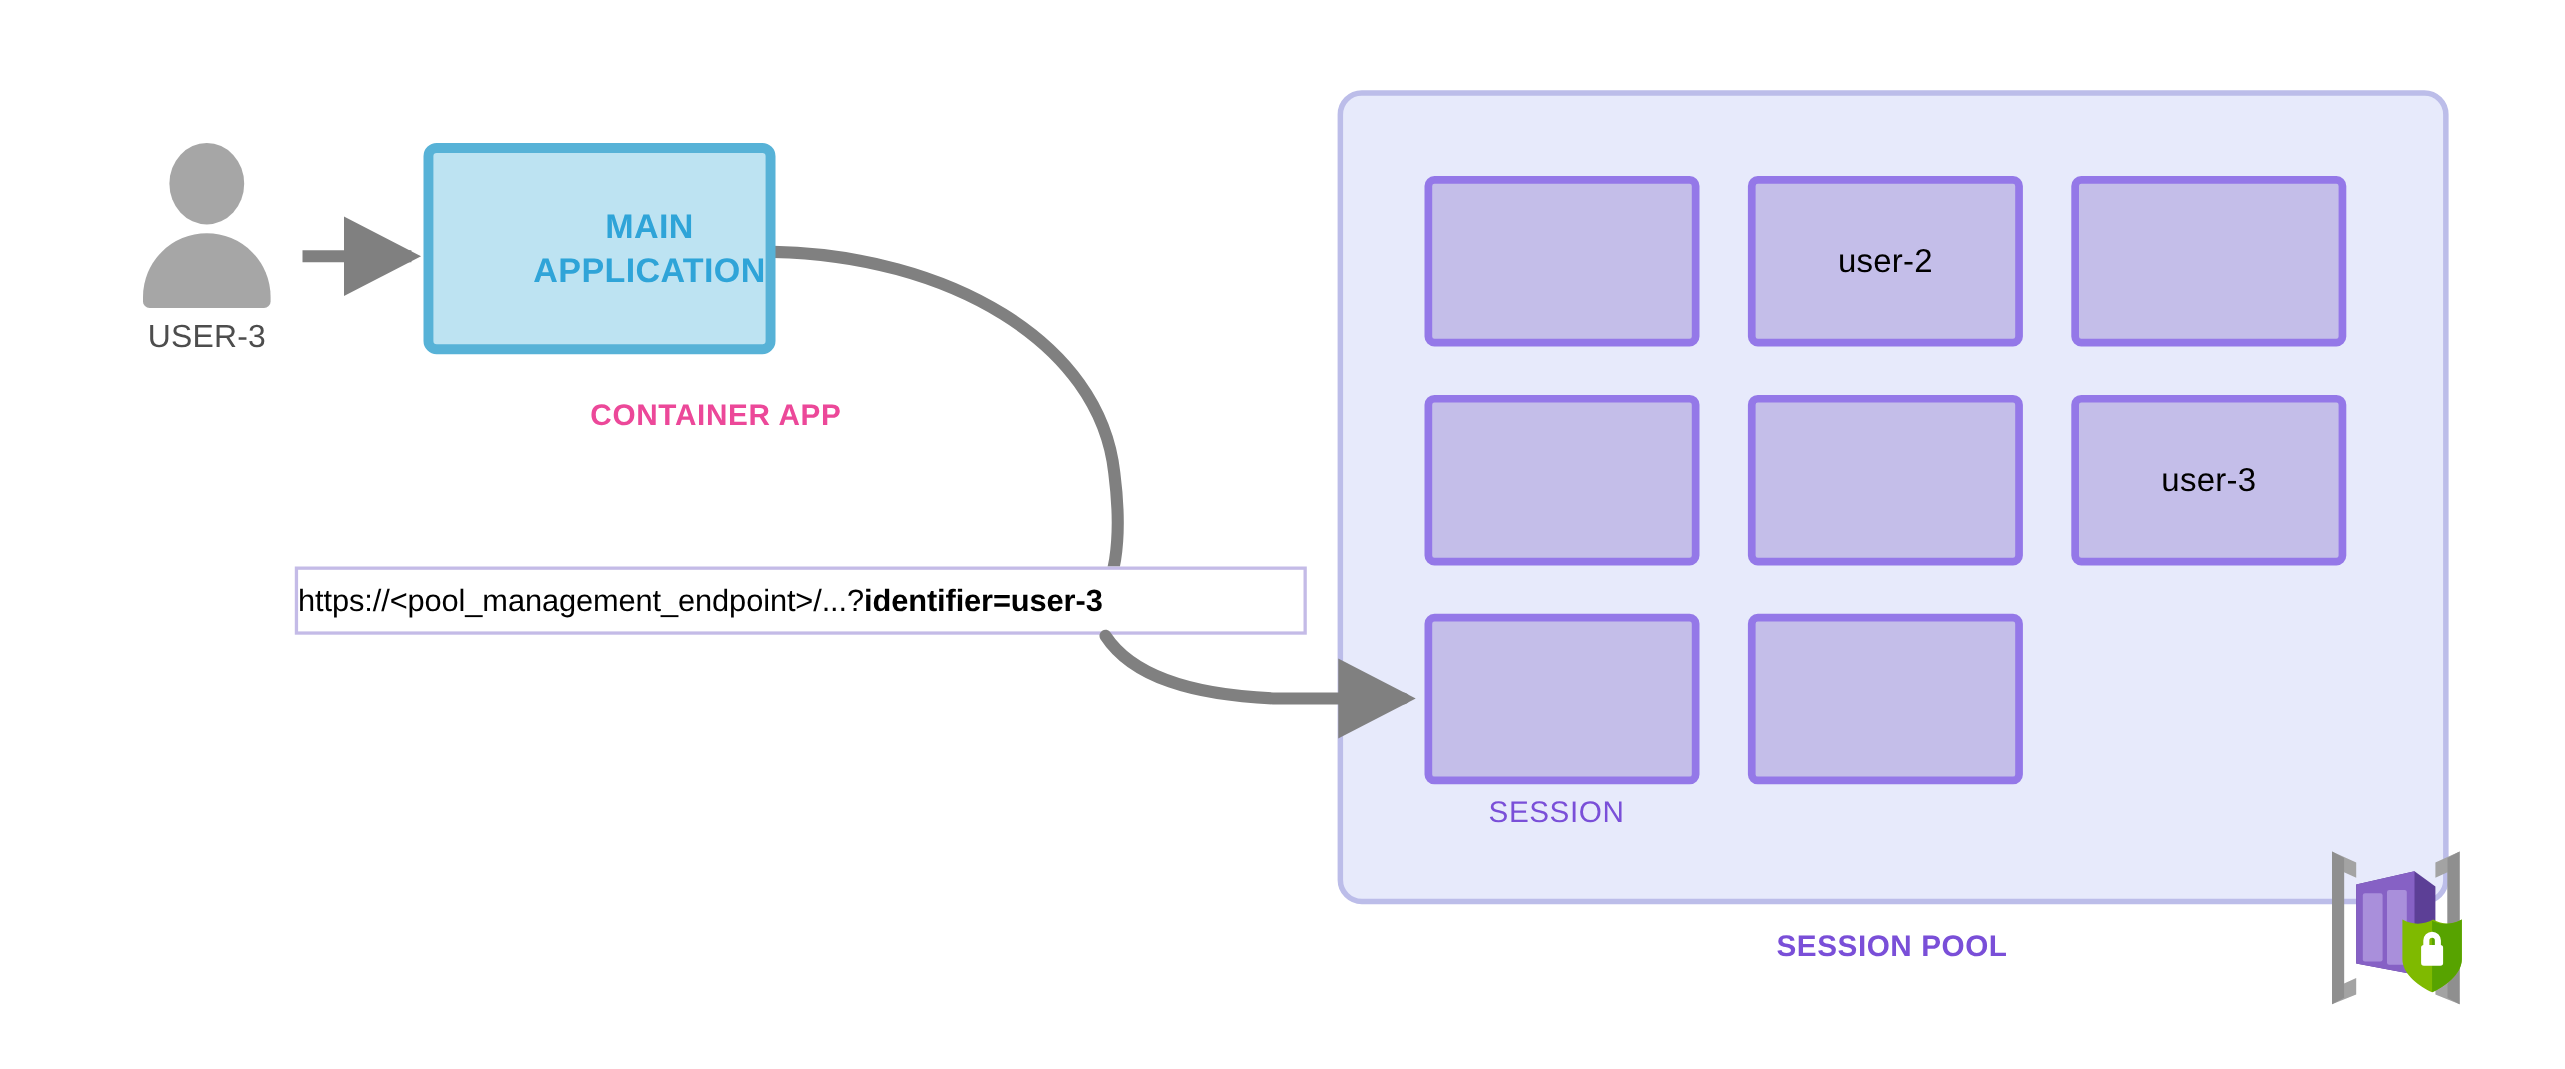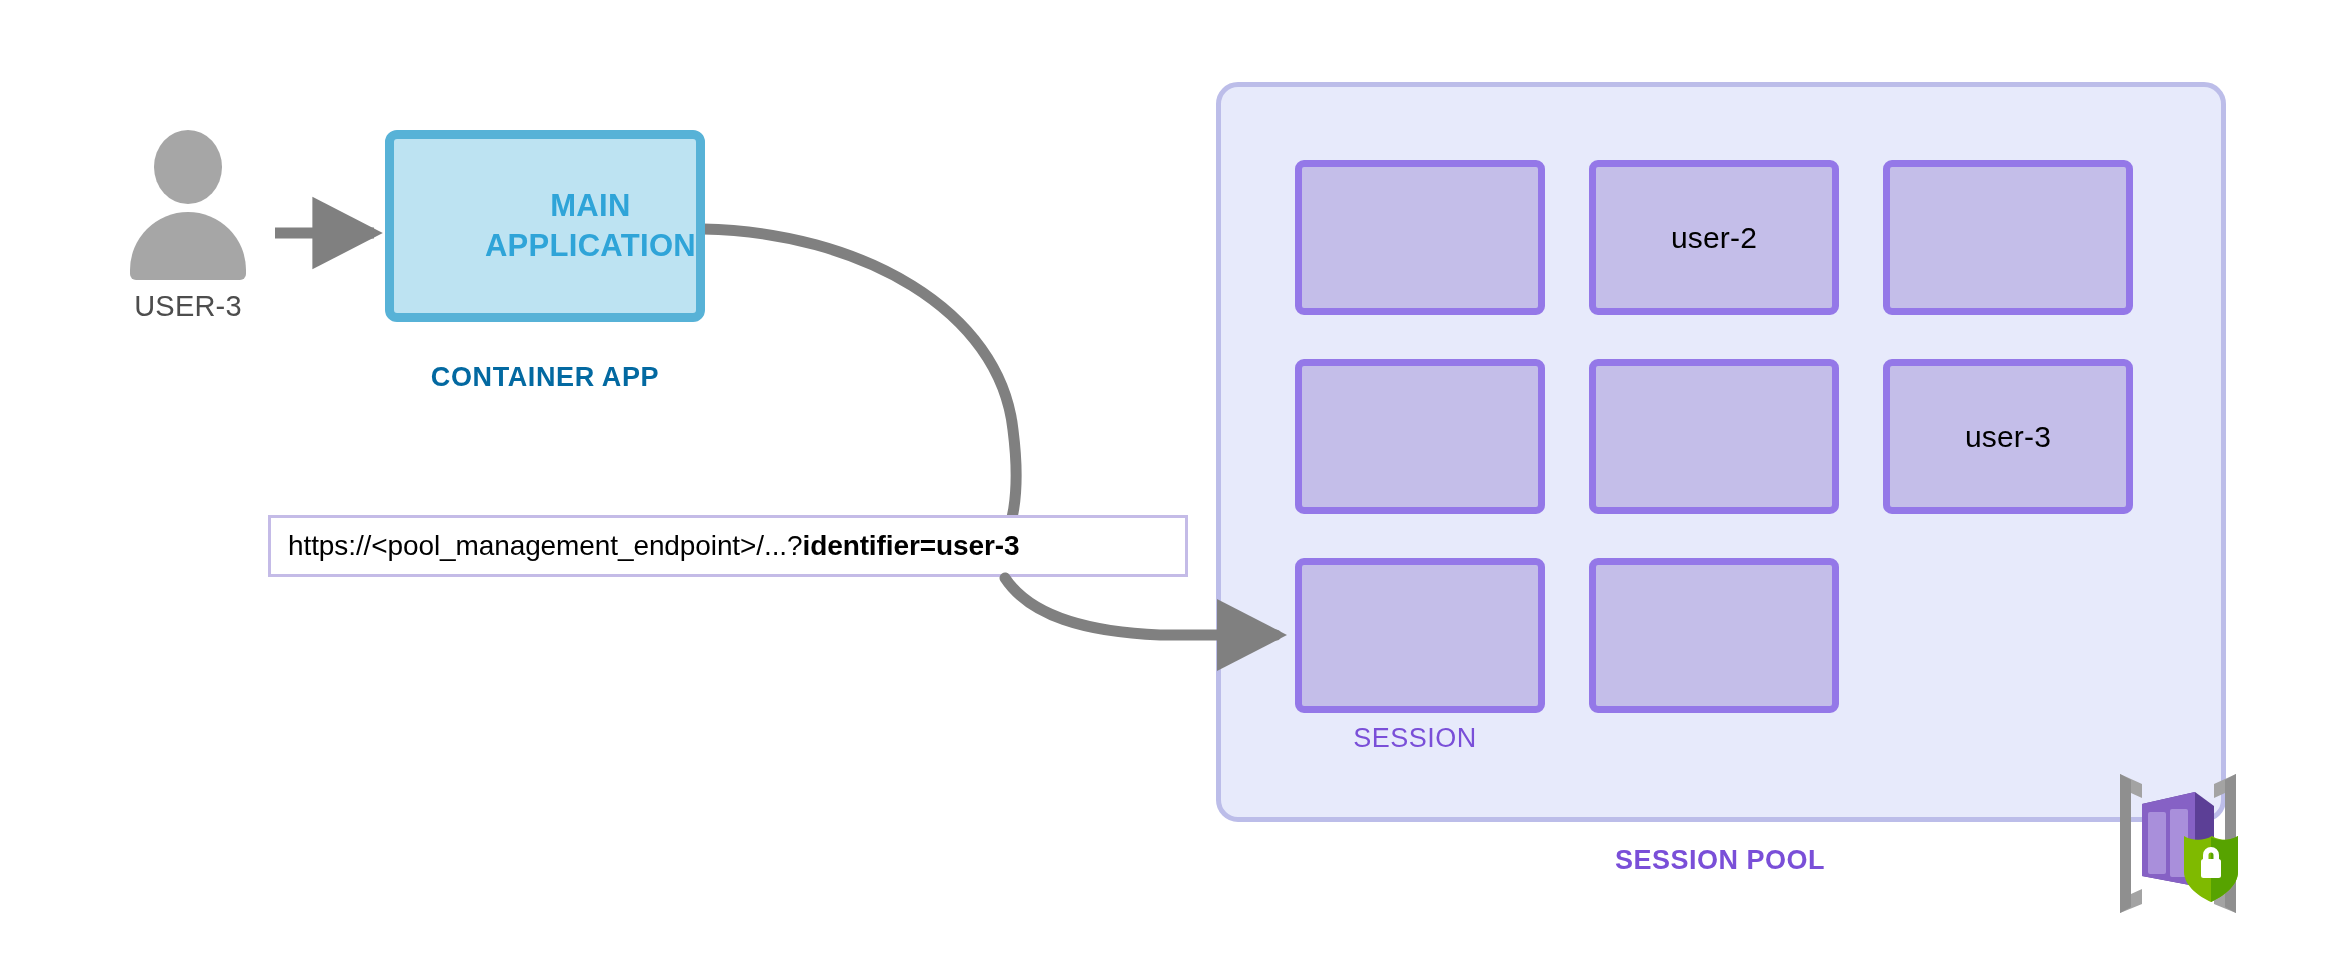--- a/index.html
+++ b/index.html
@@ -99,41 +99,40 @@
     color: #2fa4d8;
     text-align: center;
     line-height: 1.28;
     letter-spacing: 0.3px;
   }
   .app-caption {
     position: absolute;
     left: 325px;
     top: 362px;
     width: 440px;
-    text-align: center;
+    text-align: right;
     font-size: 27px;
     font-weight: bold;
-    color: #0369a1;
+    color: #ec4899;
     letter-spacing: 0.6px;
     z-index: 10;
   }
 
   
   .url-box {
     position: absolute;
     left: 268px;
     top: 515px;
     width: 920px;
     height: 62px;
     background: #ffffff;
     border: 3px solid #c4bbe7;
     box-sizing: border-box;
     display: flex;
     align-items: center;
-    padding-left: 17px;
     z-index: 20;
   }
   .url-text {
     font-size: 28px;
     color: #000000;
     white-space: nowrap;
     letter-spacing: -0.1px;
   }
   .url-text b { font-weight: bold; }
 

